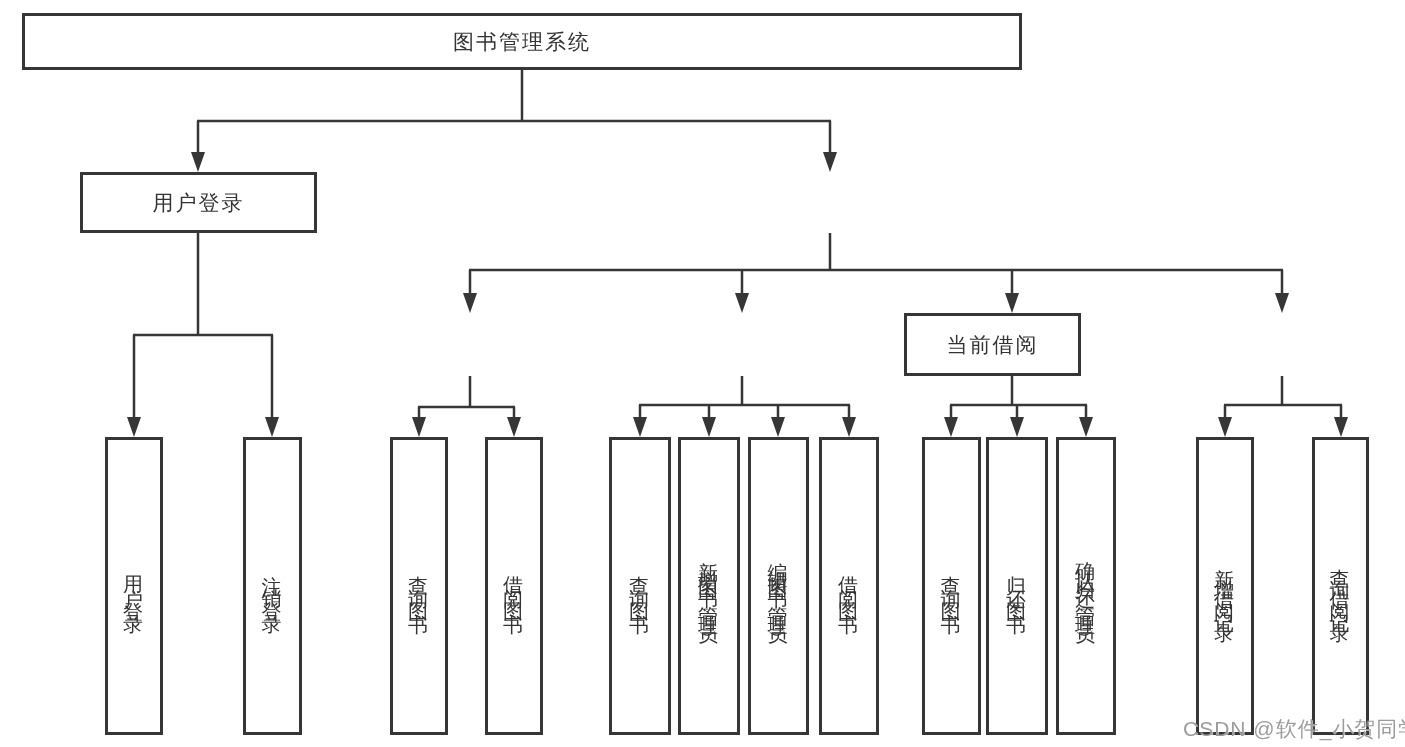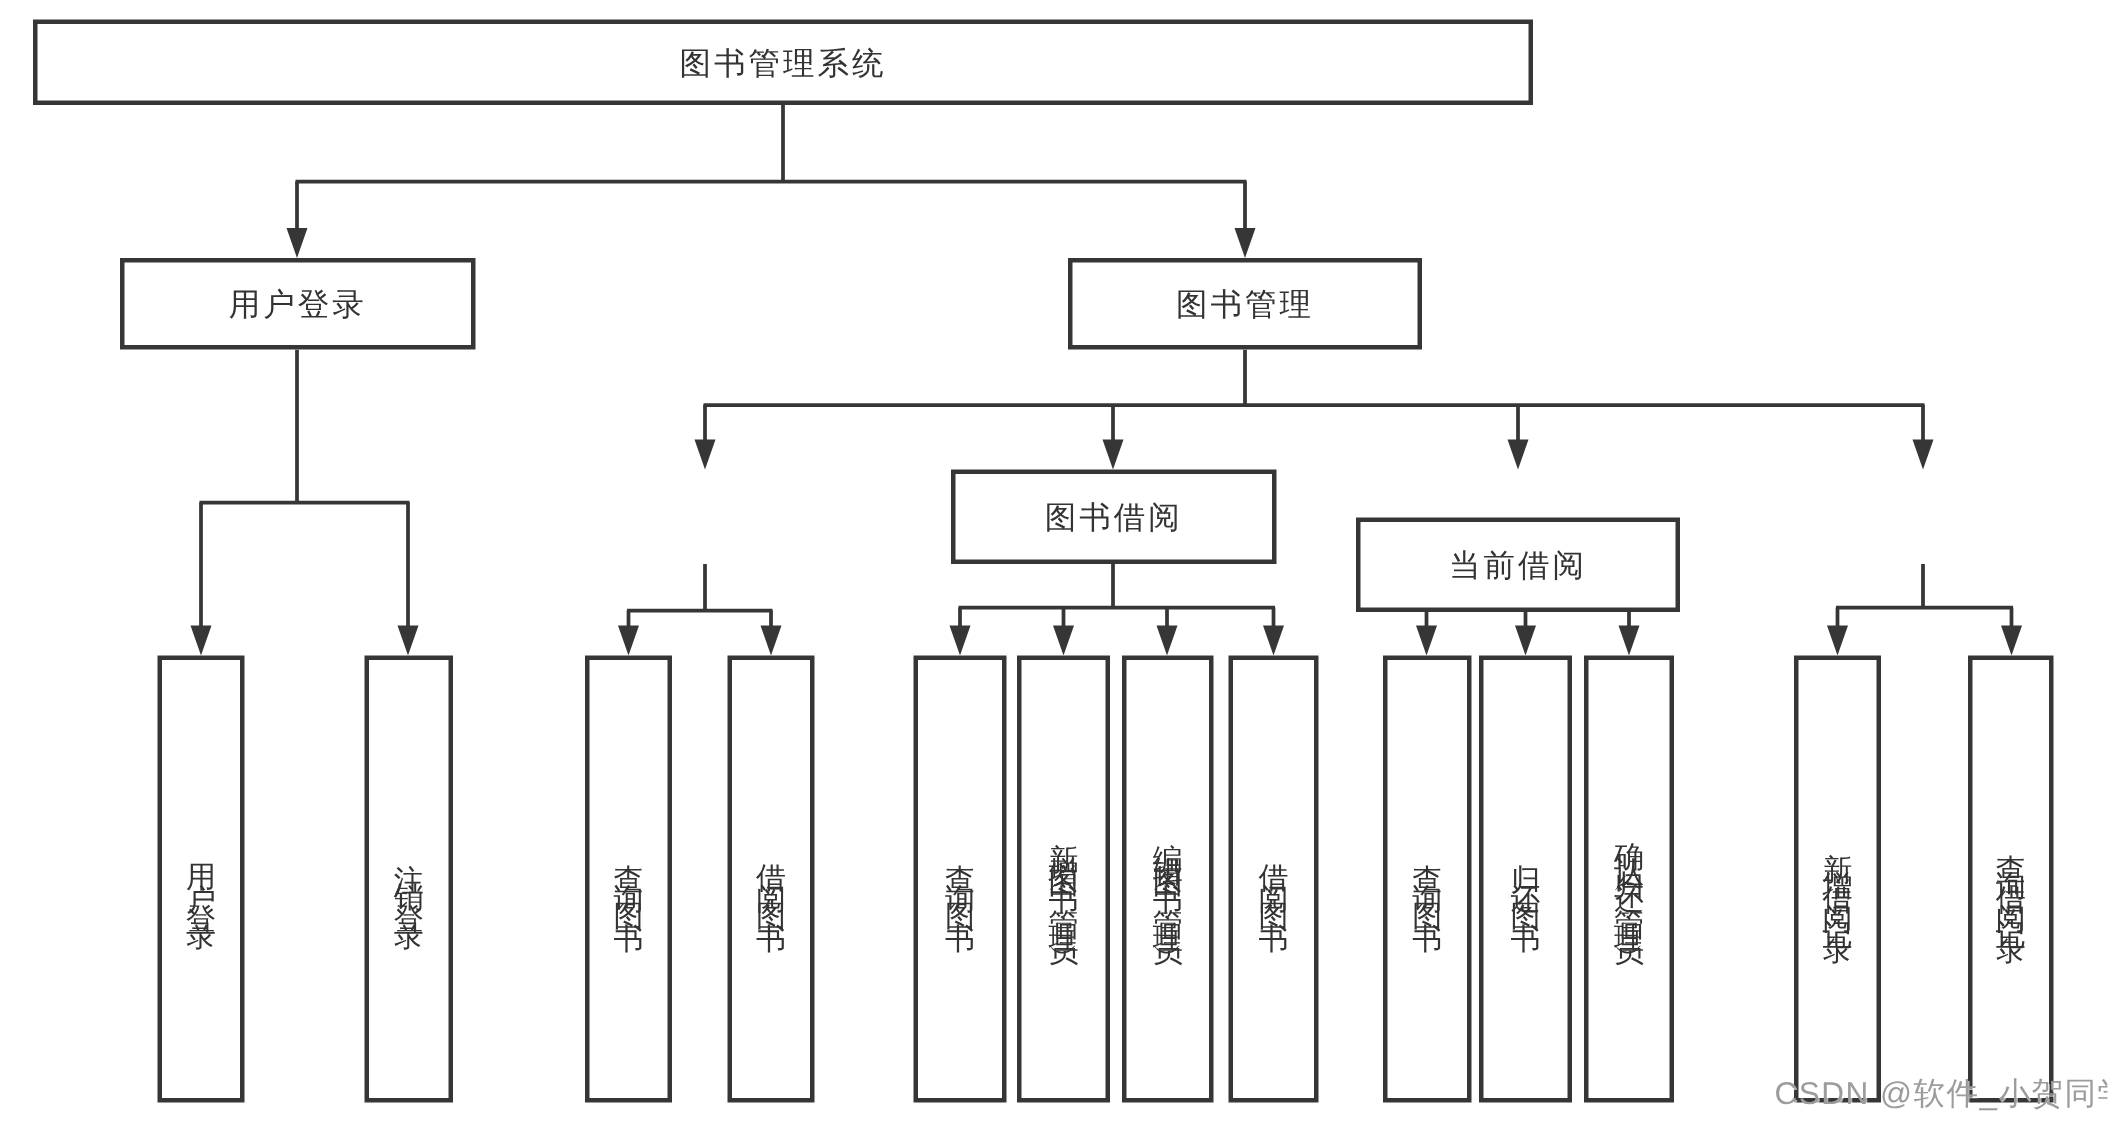--- a/index.html
+++ b/index.html
@@ -86,24 +86,22 @@
       <polygon points="1079,417 1093,417 1086,437" fill="#363636"></polygon>
       <line x1="1225" y1="405" x2="1225" y2="421" stroke="#363636" stroke-width="2.5"></line>
       <polygon points="1218,417 1232,417 1225,437" fill="#363636"></polygon>
       <line x1="1341" y1="405" x2="1341" y2="421" stroke="#363636" stroke-width="2.5"></line>
       <polygon points="1334,417 1348,417 1341,437" fill="#363636"></polygon>
     </svg>
 
   <div class="hbox" style="left:22px;top:13px;width:1000px;height:57px;">图书管理系统</div>
 
   <div class="hbox" style="left:80px;top:172px;width:237px;height:61px;">用户登录</div>
-  <div class="hbox" style="left:712px;top:172px;width:236px;height:61px;">图书管理</div>
 
-  <div class="hbox" style="left:634px;top:313px;width:217px;height:63px;">图书借阅</div>
-  <div class="hbox" style="left:904px;top:313px;width:216px;height:63px;margin-top:32px;">当前借阅</div>
+  <div class="hbox" style="left:904px;top:313px;width:177px;height:63px;">当前借阅</div>
 
   <div class="vbox short" style="left:105px;top:437px;width:58px;height:298px;">用户登录</div>
   <div class="vbox short" style="left:243px;top:437px;width:59px;height:298px;">注销登录</div>
 
   <div class="vbox short" style="left:390px;top:437px;width:58px;height:298px;">查询图书</div>
   <div class="vbox short" style="left:485px;top:437px;width:58px;height:298px;">借阅图书</div>
 
   <div class="vbox short" style="left:609px;top:437px;width:62px;height:298px;">查询图书</div>
   <div class="vbox long" style="left:678px;top:437px;width:62px;height:298px;">新增图书（管理员）</div>
   <div class="vbox long" style="left:748px;top:437px;width:61px;height:298px;">编辑图书（管理员）</div>

